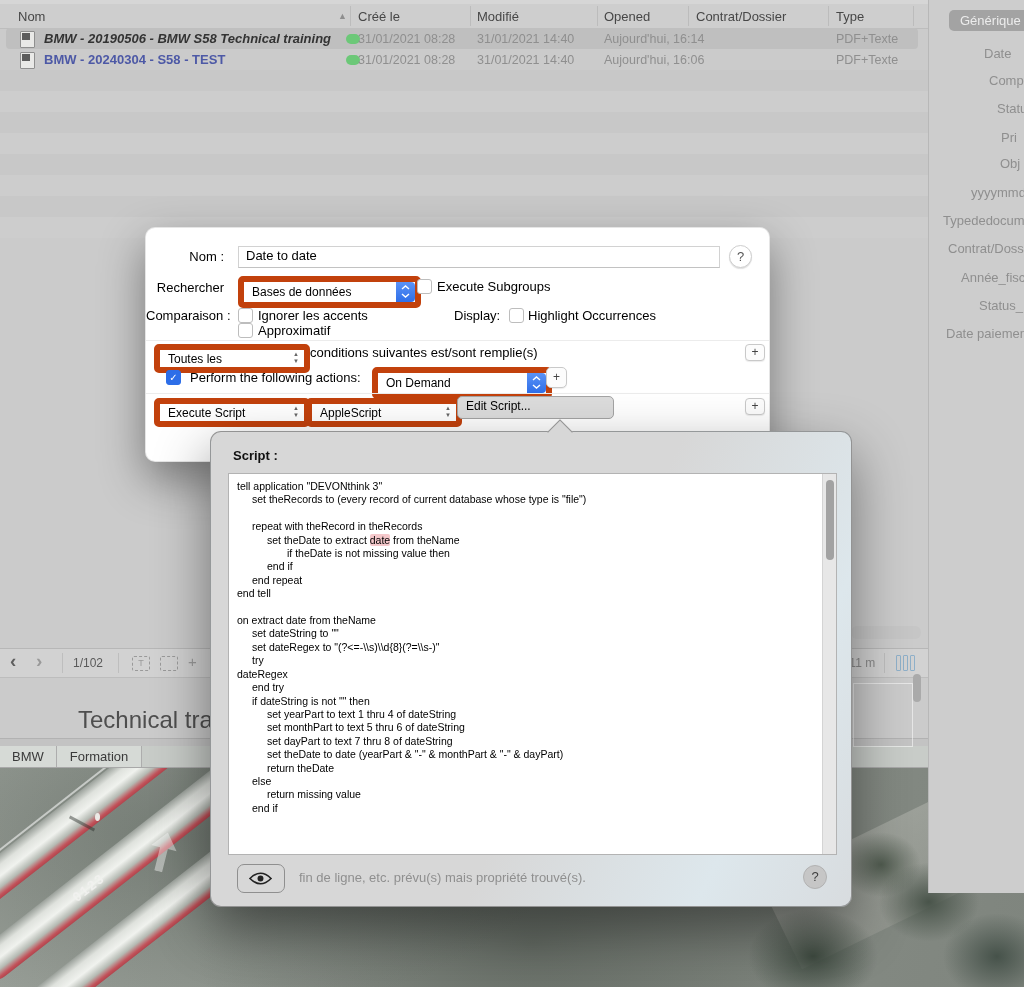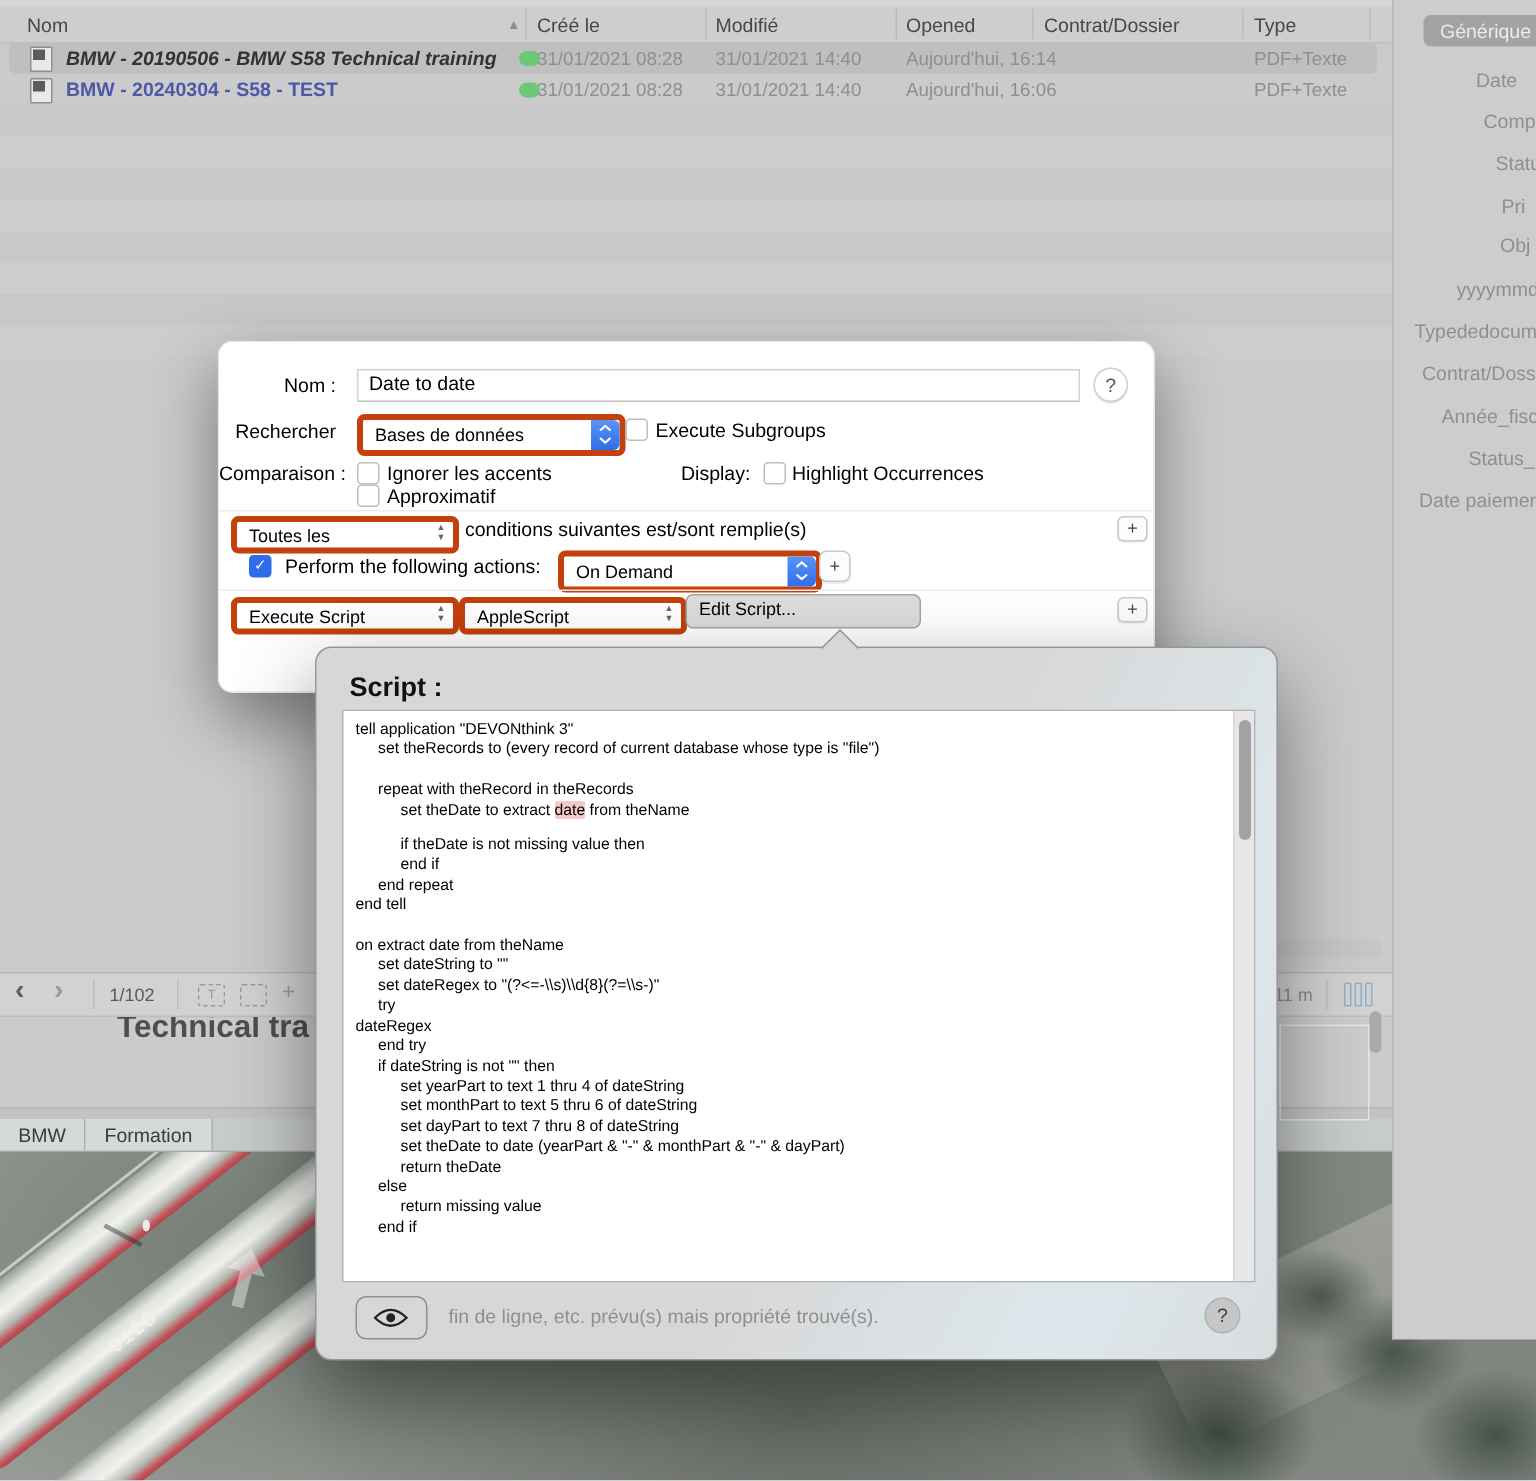--- a/index.html
+++ b/index.html
@@ -40,21 +40,21 @@
   .tpage{position:absolute;left:66px;top:7px;width:44px;text-align:center;font-size:12px;color:#5a5a5a;}
   .tico{position:absolute;top:7px;width:16px;height:13px;border:1px dashed #9a9a9a;border-radius:2px;
     color:#9a9a9a;font-size:9px;text-align:center;line-height:12px;}
   .tmove{position:absolute;top:4px;font-size:15px;color:#9a9a9a;}
   .tdist{position:absolute;left:836px;top:7px;font-size:12px;color:#8a8a8a;}
   .tbars{position:absolute;left:896px;top:6px;width:22px;height:15px;}
   .tbars i{position:absolute;top:0;width:3px;height:14px;border:1px solid #8fb0c9;border-radius:1px;display:block;}
   .fieldghost{left:851px;top:626px;width:70px;height:13px;border-radius:6px;background:#c6c6c6;z-index:4;}
   .thumbghost{left:853px;top:683px;width:58px;height:62px;border:1px solid rgba(255,255,255,.55);z-index:4;}
   .scrollpill{left:913px;top:674px;width:8px;height:28px;border-radius:4px;background:#aaa;z-index:4;}
-  .doctitle{left:78px;top:673px;font-size:21px;font-weight:bold;color:#4e4e4e;white-space:nowrap;z-index:3;}
+  .doctitle{left:78px;top:706px;font-size:24px;font-weight:normal;color:#4e4e4e;white-space:nowrap;z-index:3;}
   .scrollstrip{left:0;top:738px;width:1024px;height:8px;background:#c3c3c3;border-top:1px solid #b2b2b2;z-index:3;}
   .tabbar{left:0;top:746px;width:1024px;height:21px;background:#c8ccc8;border-bottom:1px solid #a8a8a8;z-index:3;}
   .tab{position:absolute;top:0;height:21px;line-height:21px;text-align:center;font-size:13px;color:#3a3a3a;
     background:#d6dad6;border-right:1px solid #adadad;}
 
   
   .photo{left:0;top:767px;width:1024px;height:220px;z-index:2;overflow:hidden;
     background:
       radial-gradient(620px 300px at 18% 30%, rgba(66,76,68,.40), transparent 62%),
       radial-gradient(520px 280px at 52% 80%, rgba(56,64,56,.45), transparent 65%),
@@ -81,21 +81,21 @@
 
   
   .dialog{left:145px;top:227px;width:623px;height:233px;background:#fff;border-radius:10px;
     box-shadow:0 18px 45px rgba(0,0,0,.42);border:1px solid rgba(0,0,0,.10);z-index:10;}
   .dlabel{position:absolute;left:0;width:78px;text-align:right;font-size:13px;color:#000;white-space:nowrap;}
   .dfield{position:absolute;left:92px;top:18px;width:473px;height:19px;background:#fff;
     border:1px solid #d2d2d2;border-bottom-color:#c2c2c2;font-size:13px;color:#000;padding:1px 0 0 7px;
     white-space:nowrap;}
   .helpbtn{position:absolute;width:21px;height:21px;border-radius:50%;border:1px solid #cecece;background:#fff;
     box-shadow:0 1px 1px rgba(0,0,0,.12);font-size:13px;color:#555;text-align:center;line-height:21px;}
-  .popup{position:absolute;background:#fff;border:4px solid #c2410c;border-radius:5px;font-size:12px;
+  .popup{position:absolute;background:#fff;border:6px solid #c2410c;border-radius:5px;font-size:12px;
     color:#000;white-space:nowrap;}
   .popup .ptxt{position:absolute;left:8px;top:50%;transform:translateY(-50%);}
   .popup.blue::after{content:"";position:absolute;right:0;top:0;bottom:0;width:19px;
     background:linear-gradient(#5b93f7,#2e6ee8);border-radius:0 4px 4px 0;}
   .popup.blue .chev{position:absolute;right:5px;z-index:1;width:9px;height:5px;}
   .popup.plain .pchev{position:absolute;right:5px;font-size:6px;color:#666;line-height:5px;}
   .cbox{position:absolute;width:13px;height:13px;border:1px solid #bdbdbd;border-radius:3px;background:#fff;}
   .cbox.on{background:#2d6ee8;border-color:#2d6ee8;color:#fff;font-size:10px;line-height:13px;text-align:center;}
   .clabel{position:absolute;font-size:13px;color:#000;white-space:nowrap;}
   .ddiv{position:absolute;left:0;width:623px;height:1px;background:#ececec;}
@@ -104,21 +104,21 @@
   .plusbtn.big{width:19px;height:19px;line-height:18px;border-radius:5px;}
   .editbtn{position:absolute;left:311px;top:168px;width:147px;height:19px;background:#dcdcdc;
     border:1px solid #a4a4a4;border-radius:5px;font-size:12px;color:#000;padding:2px 0 0 8px;white-space:nowrap;}
 
   
   .popover{left:210px;top:431px;width:640px;height:474px;border-radius:11px;z-index:20;
     background:linear-gradient(115deg,#d7d7d7 0%,#d7d7d7 55%,#dde7ec 82%,#d8dcdf 100%);
     border:1px solid rgba(110,110,110,.65);box-shadow:0 22px 55px rgba(0,0,0,.45);}
   .poarrow{position:absolute;left:340px;top:-9px;width:17px;height:17px;background:#d7d7d7;
     transform:rotate(45deg);border-left:1px solid rgba(110,110,110,.65);border-top:1px solid rgba(110,110,110,.65);}
-  .potitle{position:absolute;left:22px;top:16px;font-size:18px;font-weight:bold;color:#111;}
+  .potitle{position:absolute;left:22px;top:16px;font-size:13px;font-weight:bold;color:#111;}
   .scriptarea{position:absolute;left:17px;top:41px;width:607px;height:380px;background:#fff;
     border:1px solid #b3b3b3;overflow:hidden;}
   .s-line{font-size:10.5px;line-height:13.4px;color:#000;white-space:pre;}
   .s-lines{position:absolute;left:0;top:6px;right:14px;}
   .s-hl{background:#f5c8cb;border-radius:2px;}
   .strack{position:absolute;right:0;top:0;bottom:0;width:13px;background:#e7e7e7;border-left:1px solid #d4d4d4;}
   .sthumb{position:absolute;right:2px;top:6px;width:8px;height:80px;border-radius:4px;background:#a2a2a2;}
   .eyebtn{position:absolute;left:26px;top:432px;width:46px;height:27px;border:1.5px solid #8f8f8f;
     border-radius:7px;background:transparent;}
   .eyebtn svg{position:absolute;left:11px;top:6px;}
@@ -300,21 +300,21 @@
   <div class="abs popover">
     <div class="poarrow"></div>
     <div class="potitle">Script :</div>
     <div class="scriptarea">
       <div class="s-lines">
           <div class="s-line" style="padding-left: 8px;">tell application "DEVONthink 3"</div>
           <div class="s-line" style="padding-left: 23px;">set theRecords to (every record of current database whose type is "file")</div>
           <div class="s-line" style="padding-left: 8px;">&nbsp;</div>
           <div class="s-line" style="padding-left: 23px;">repeat with theRecord in theRecords</div>
           <div class="s-line" style="padding-left: 38px;"><span>set theDate to extract </span><span class="s-hl">date</span><span> from theName</span></div>
-          <div class="s-line" style="padding-left: 38px; margin-top: 10px;">if theDate is not missing value then</div>
+          <div class="s-line" style="padding-left: 58px;">if theDate is not missing value then</div>
           <div class="s-line" style="padding-left: 38px;">end if</div>
           <div class="s-line" style="padding-left: 23px;">end repeat</div>
           <div class="s-line" style="padding-left: 8px;">end tell</div>
           <div class="s-line" style="padding-left: 8px;">&nbsp;</div>
           <div class="s-line" style="padding-left: 8px;">on extract date from theName</div>
           <div class="s-line" style="padding-left: 23px;">set dateString to ""</div>
           <div class="s-line" style="padding-left: 23px;">set dateRegex to "(?&lt;=-\\s)\\d{8}(?=\\s-)"</div>
           <div class="s-line" style="padding-left: 23px;">try</div>
           <div class="s-line" style="padding-left: 8px;">dateRegex</div>
           <div class="s-line" style="padding-left: 23px;">end try</div>

